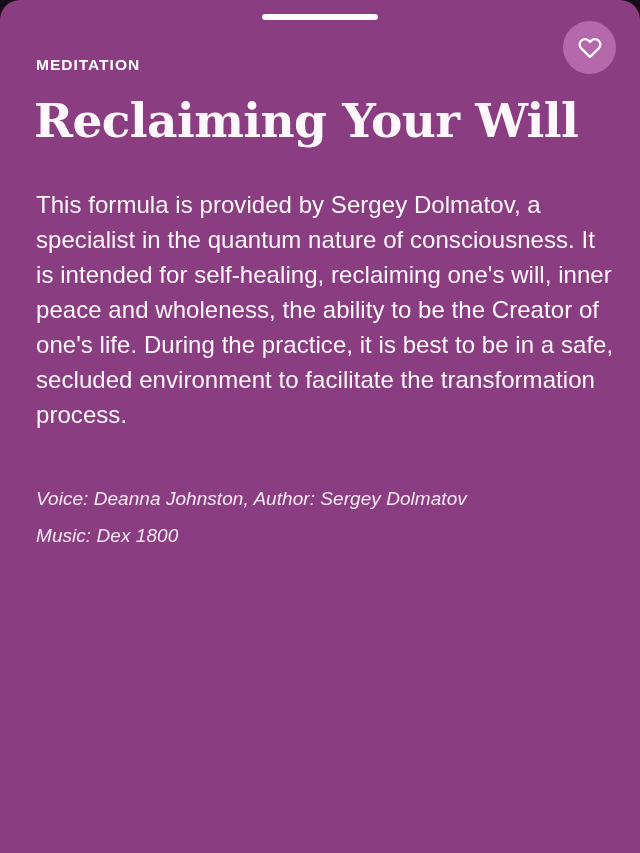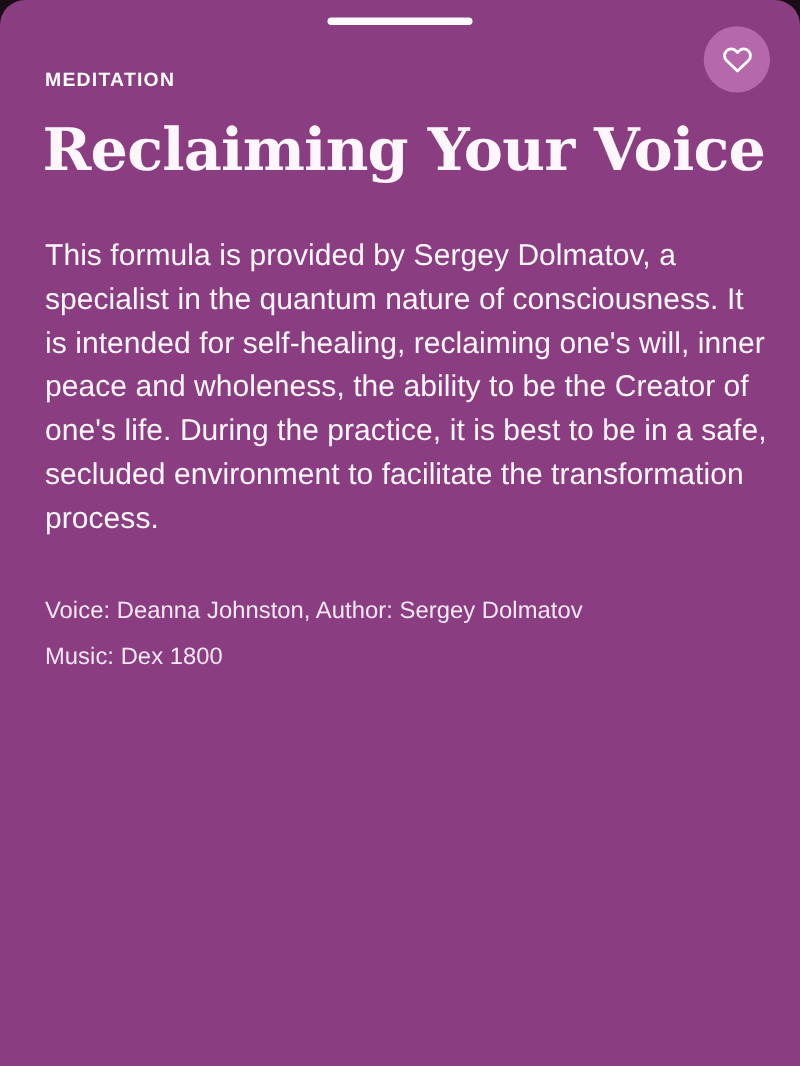--- a/index.html
+++ b/index.html
@@ -102,23 +102,24 @@
     width: 578px;
     font-size: 24px;
     font-weight: 400;
     line-height: 35px;
     color: #fdf6fb;
     letter-spacing: 0.05px;
   }
 
   .credits {
     position: absolute;
-    top: 470px;
+    top: 480px;
     left: 0;
     width: 560px;
+    font-style: italic;
   }
   .credits .credit-line {
     margin: 0;
     font-size: 19px;
     font-weight: 400;
     line-height: 37px;
     color: #f6e9f3;
     letter-spacing: 0.05px;
     white-space: nowrap;
   }
@@ -133,21 +134,21 @@
   <button class="fav-button" aria-label="Add to favorites">
     <svg class="heart-icon" viewBox="0 0 24 24">
       <path d="M12 20.2 3.9 12.3a4.9 4.9 0 0 1 0-7 4.9 4.9 0 0 1 7 0l1.1 1.1 1.1-1.1a4.9 4.9 0 0 1 7 0 4.9 4.9 0 0 1 0 7z" fill="none" stroke="#ffffff" stroke-width="2.1" stroke-linecap="round" stroke-linejoin="round"></path>
     </svg>
   </button>
 
   <div class="content">
 
     <p class="eyebrow">MEDITATION</p>
 
-    <h1 class="title">Reclaiming Your Voice</h1>
+    <h1 class="title">Reclaiming Your Will</h1>
 
     <p class="description">This formula is provided by Sergey Dolmatov, a specialist in the quantum nature of consciousness. It is intended for self-healing, reclaiming one's will, inner peace and wholeness, the ability to be the Creator of one's life. During the practice, it is best to be in a safe, secluded environment to facilitate the transformation process.</p>
 
     <div class="credits">
       <p class="credit-line">Voice: Deanna Johnston, Author: Sergey Dolmatov</p>
       <p class="credit-line">Music: Dex 1800</p>
     </div>
 
   </div>
 </div>

